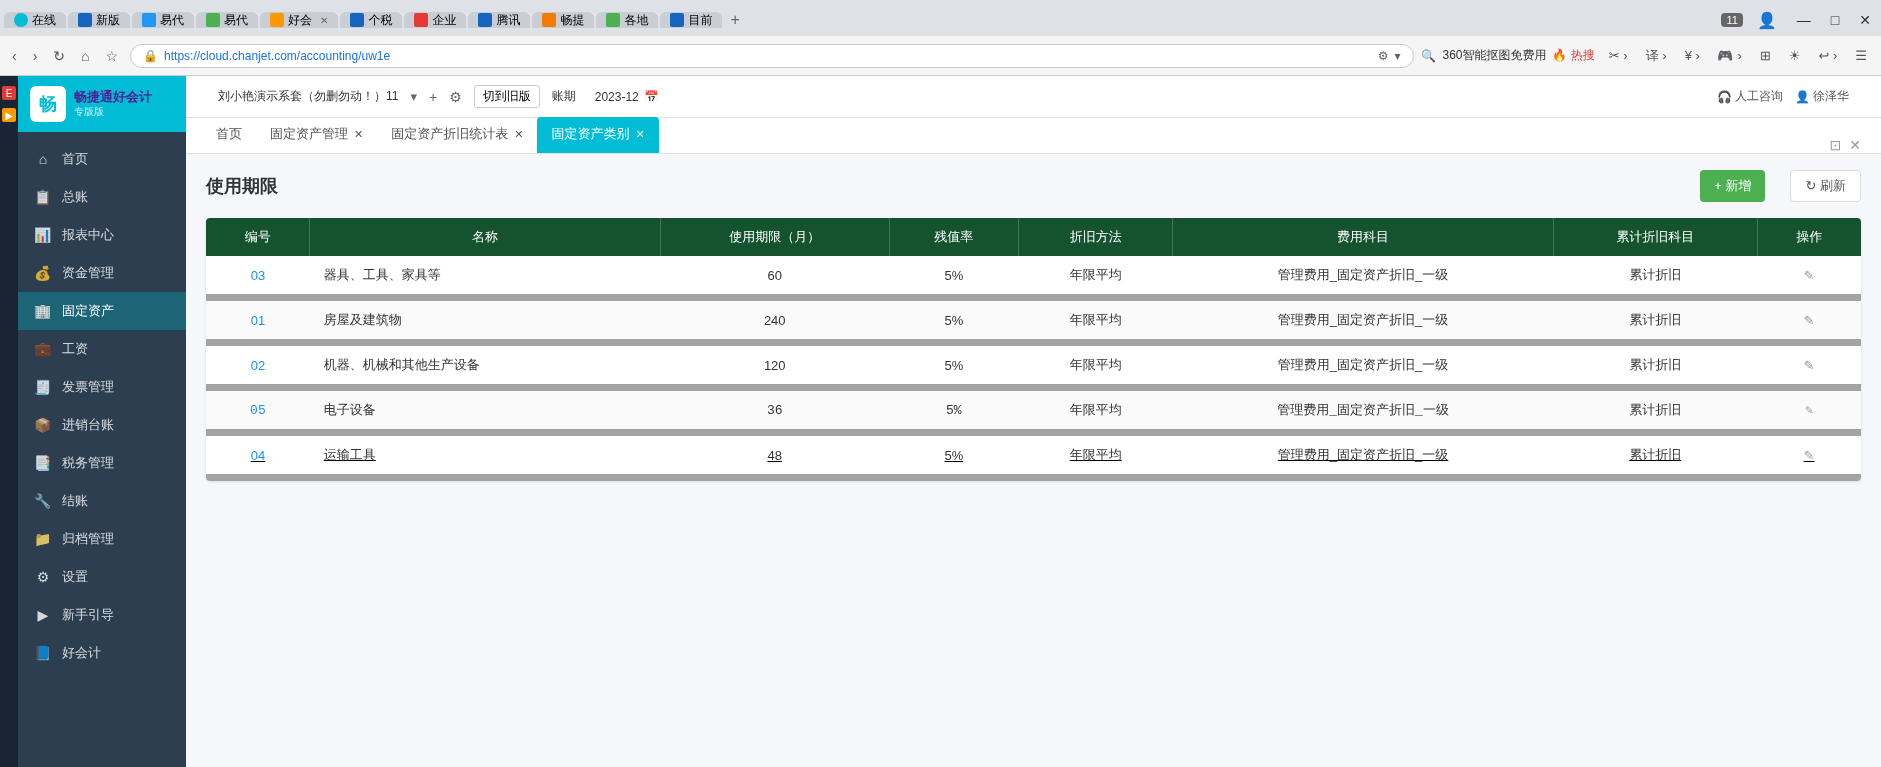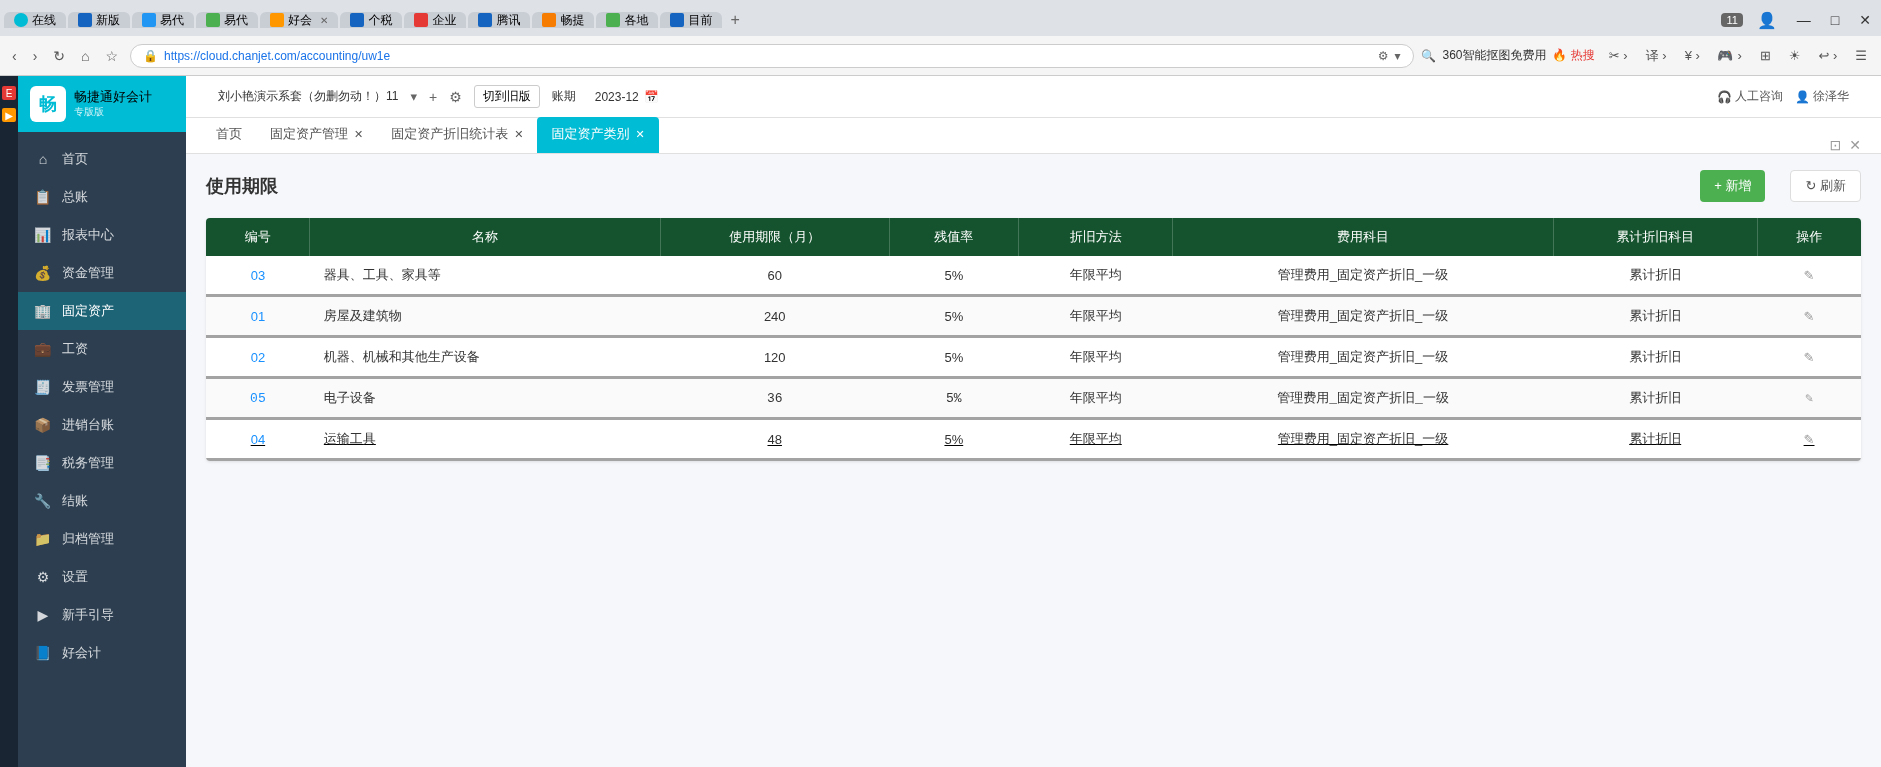--- a/index.html
+++ b/index.html
@@ -22,21 +22,21 @@
     .browser-tools { display: flex; align-items: center; gap: 6px; }
     .tool-btn { background: none; border: none; font-size: 13px; color: #555; cursor: pointer; padding: 3px 6px; white-space: nowrap; }
 
     
     .app-wrapper { display: flex; height: calc(767px - 76px); }
 
     
     .sidebar { width: 168px; background: #2c3e50; color: #fff; display: flex; flex-direction: column; flex-shrink: 0; overflow-y: auto; }
     .sidebar-logo { background: #00bcd4; padding: 10px 12px; display: flex; align-items: center; gap: 8px; }
     .logo-icon { width: 36px; height: 36px; background: #fff; border-radius: 6px; display: flex; align-items: center; justify-content: center; flex-shrink: 0; }
-    .logo-text { font-size: 13px; color: #000000; font-weight: normal; line-height: 1.3; }
+    .logo-text { font-size: 13px; color: #4c1d95; font-weight: bold; line-height: 1.3; }
     .logo-sub { font-size: 10px; color: rgba(255,255,255,0.8); }
     .sidebar-menu { flex: 1; padding: 8px 0; }
     .menu-item { display: flex; align-items: center; gap: 10px; padding: 10px 16px; color: rgba(255,255,255,0.8); cursor: pointer; font-size: 13px; transition: background 0.2s; }
     .menu-item.active { background: rgba(0,188,212,0.3); color: #fff; }
     .menu-icon { font-size: 14px; width: 18px; text-align: center; flex-shrink: 0; }
 
     
     .mini-sidebar { width: 18px; background: #1a2533; display: flex; flex-direction: column; align-items: center; padding-top: 10px; gap: 8px; }
     .mini-icon { width: 14px; height: 14px; border-radius: 2px; font-size: 10px; display: flex; align-items: center; justify-content: center; color: #aaa; cursor: pointer; }
 
@@ -65,21 +65,21 @@
     .page-title { font-size: 18px; color: #333; font-weight: bold; }
     .header-actions { display: flex; gap: 25px; }
     .btn-primary { background: #4caf50; color: #fff; border: none; padding: 6px 14px; border-radius: 4px; font-size: 13px; cursor: pointer; display: flex; align-items: center; gap: 4px; }
     .btn-secondary { background: #fff; color: #555; border: 1px solid #ddd; padding: 6px 14px; border-radius: 4px; font-size: 13px; cursor: pointer; display: flex; align-items: center; gap: 4px; }
 
     
     .data-table { width: 100%; border-collapse: collapse; background: #fff; border-radius: 4px; overflow: hidden; box-shadow: 0 1px 3px rgba(0,0,0,0.1); }
     .data-table thead tr { background: #14532d; color: #fff; }
     .data-table thead th { padding: 10px 14px; text-align: center; font-size: 13px; font-weight: normal; border-right: 1px solid rgba(255,255,255,0.2); }
     .data-table thead th:last-child { border-right: none; }
-    .data-table tbody tr { border-bottom: 3px solid #a3a3a3; }
+    .data-table tbody tr { border-bottom: 7px solid #a3a3a3; }
     .data-table tbody td { padding: 10px 14px; text-align: center; font-size: 13px; color: #333; }
     .data-table tbody td.text-left { text-align: left; }
     .data-table tbody td.code { color: #1890ff; cursor: pointer; }
     .edit-icon { color: #999; cursor: pointer; font-size: 13px; }
 
     
     ::-webkit-scrollbar { width: 6px; height: 6px; }
     ::-webkit-scrollbar-track { background: #f1f1f1; }
     ::-webkit-scrollbar-thumb { background: #ccc; border-radius: 3px; }
   </style>

